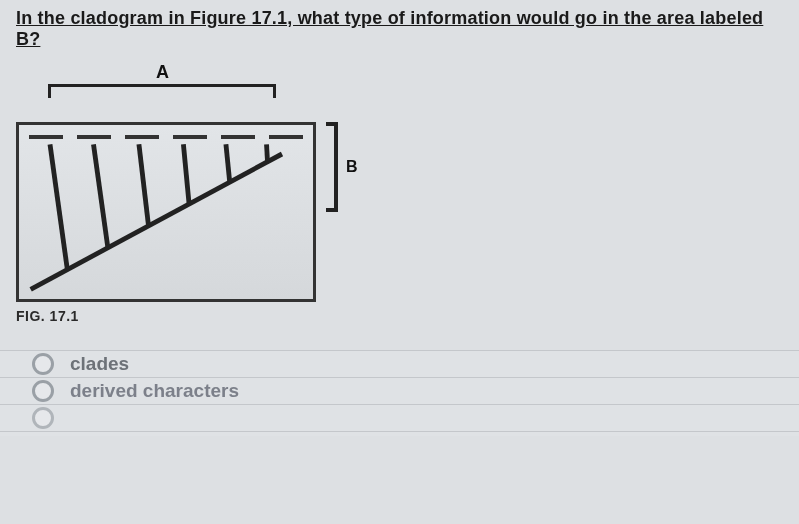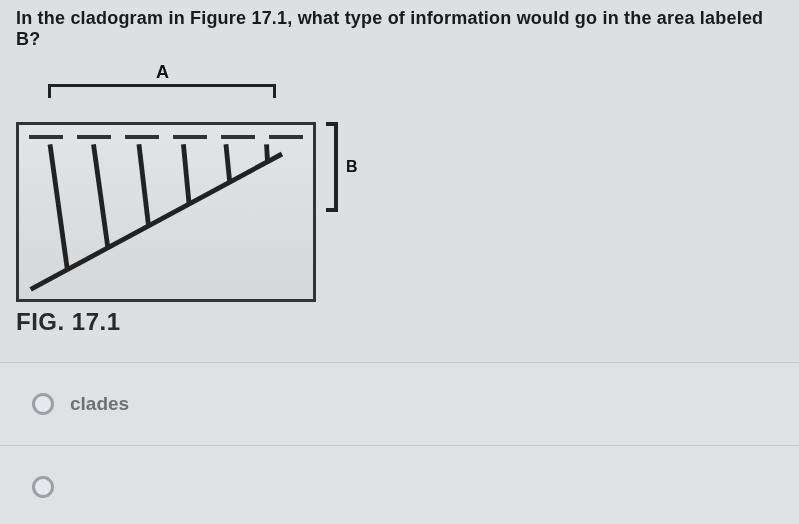--- a/index.html
+++ b/index.html
@@ -12,20 +12,21 @@
     overflow: hidden;
     padding: 8px 16px 0 16px;
     filter: blur(0.3px);
   }
   .question-text {
     font-size: 18px;
     font-weight: 700;
     color: #1a1a1a;
     margin-bottom: 12px;
     letter-spacing: 0.2px;
+    text-decoration: underline;
   }
   .figure-wrap {
     width: 320px;
     position: relative;
     margin-bottom: 2px;
   }
   .label-A-row {
     position: relative;
     height: 20px;
   }
@@ -87,34 +88,34 @@
   }
   .label-B {
     position: absolute;
     top: 96px;
     left: 330px;
     font-weight: 900;
     font-size: 16px;
     color: #111;
   }
   .figure-caption {
-    font-size: 24px;
+    font-size: 14px;
     font-weight: 800;
     color: #2a2a2a;
     margin-top: 6px;
     margin-bottom: 26px;
     letter-spacing: 0.5px;
   }
   .answers {
     margin-left: -16px;
     margin-right: -16px;
   }
   .answer-row {
     border-top: 1px solid #c4c7cb;
-    padding: 30px 32px;
+    padding: 2px 32px;
     display: flex;
     align-items: center;
     gap: 16px;
     background: #dfe2e5;
   }
   .answer-row:nth-child(1) .answer-label { color: #6d7278; }
   .answer-row:nth-child(2) .answer-label { color: #7c808a; }
   .answer-row:nth-child(3) .answer-label { color: #9aa0a6; }
   .answer-row:nth-child(4) .answer-label { color: #a7adb3; }
   .radio {
@@ -170,18 +171,22 @@
 
 <div class="figure-caption">FIG. 17.1</div>
 
 <div class="answers">
   <div class="answer-row">
     <div class="radio"></div>
     <span class="answer-label">clades</span>
   </div>
   <div class="answer-row">
     <div class="radio"></div>
+    <span class="answer-label">derived characters</span>
+  </div>
+  <div class="answer-row">
+    <div class="radio"></div>
   </div>
   <div class="answer-row">
     
     
   </div>
 </div>
 
 </body></html>

